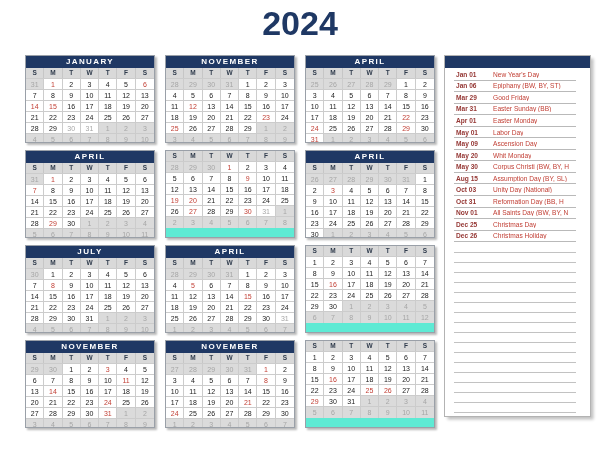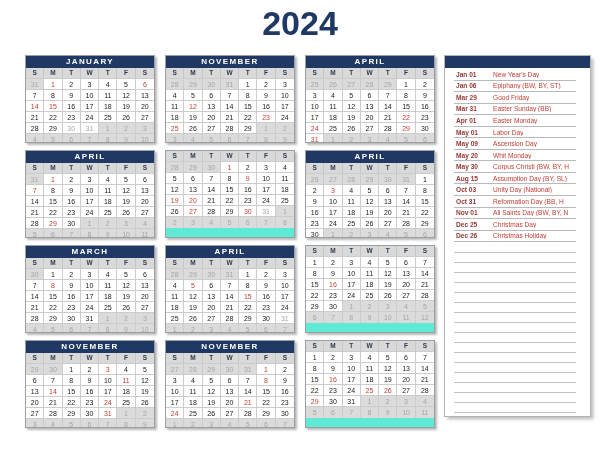--- a/index.html
+++ b/index.html
@@ -441,21 +441,21 @@
           <div class="m-cell">30</div>
           <div class="m-cell out">1</div>
           <div class="m-cell out">2</div>
           <div class="m-cell out">3</div>
           <div class="m-cell out">4</div>
           <div class="m-cell out">5</div>
           <div class="m-cell out">6</div>
         </div>
       </div>
       <div class="month">
-        <div class="m-title">MARCH</div>
+        <div class="m-title">JULY</div>
         <div class="m-week">
           <span>S</span>
           <span>M</span>
           <span>T</span>
           <span>W</span>
           <span>T</span>
           <span>F</span>
           <span>S</span>
         </div>
         <div class="m-row">

